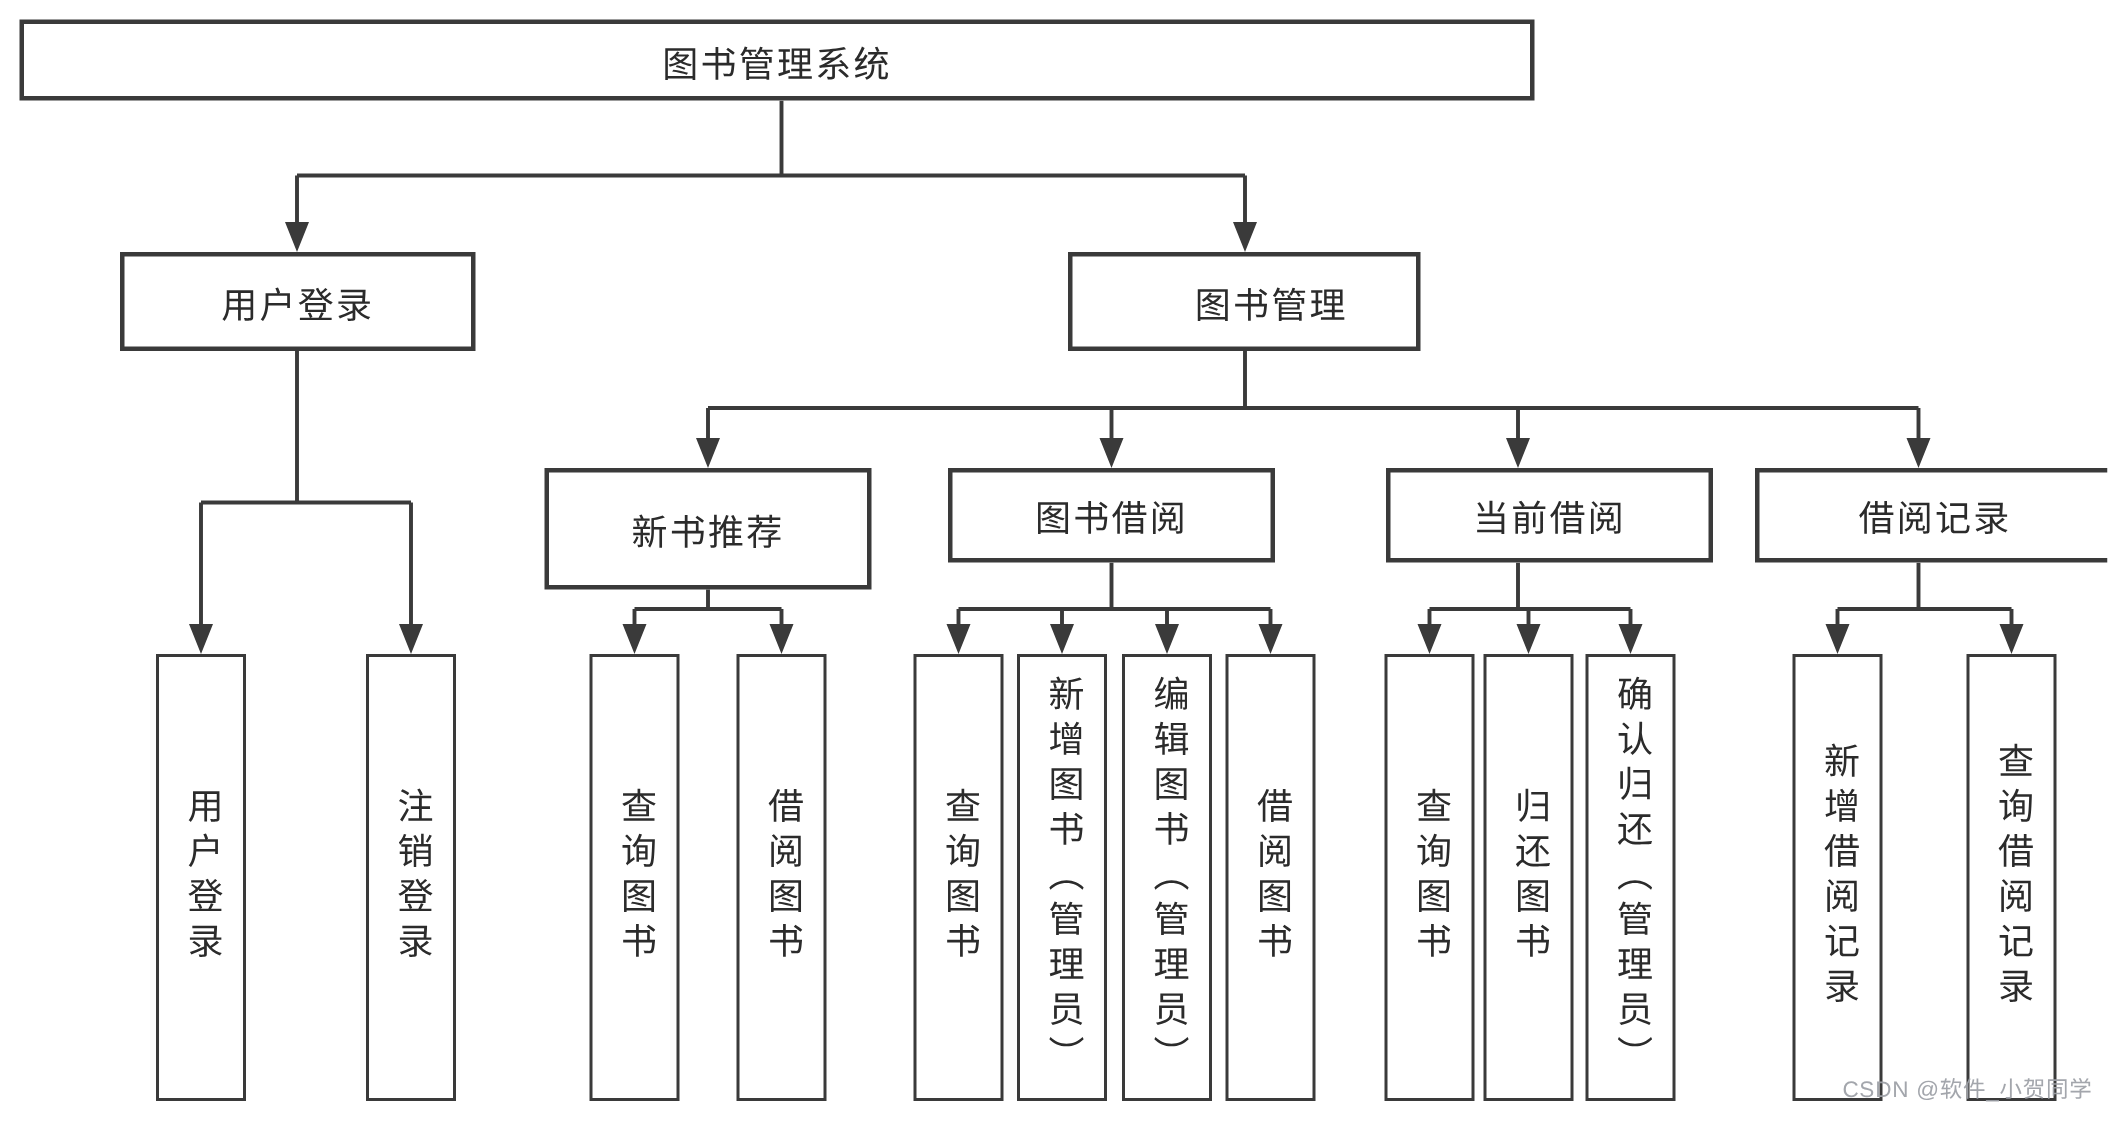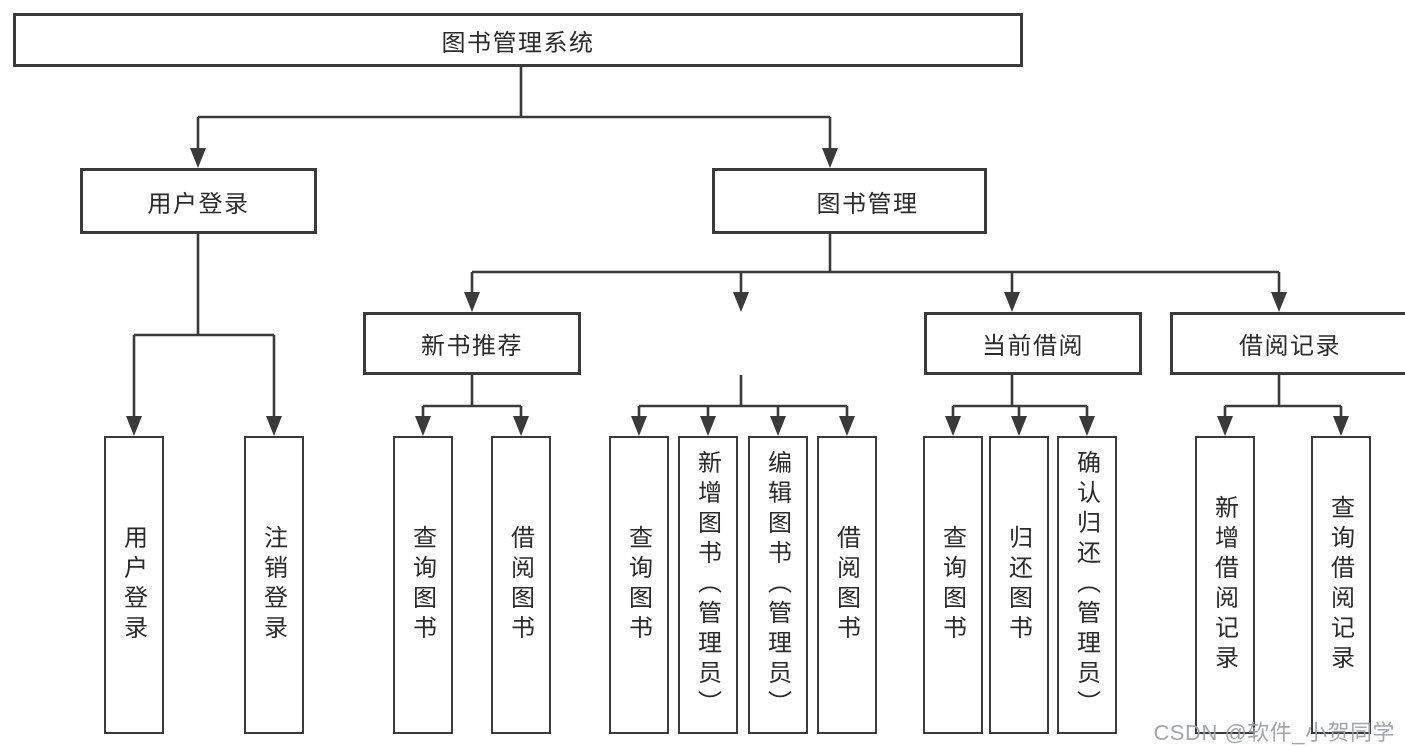--- a/index.html
+++ b/index.html
@@ -11,21 +11,21 @@
   .node {
     position:absolute; box-sizing:border-box; background:#ffffff;
     border:3px solid #3a3a3a; display:flex; align-items:center; justify-content:center;
     color:#2b2b2b; font-size:24px; letter-spacing:1.5px; white-space:nowrap; z-index:2;
   }
   .node.leaf { border-width:2px; }
   .v { writing-mode:vertical-rl; text-orientation:mixed; letter-spacing:6px; }
   .label { display:block;font-family:Liberation Serif, serif; }
   .watermark {
     position:absolute; right:10px; top:714px; z-index:5;
-    font-size:22px; letter-spacing:0.5px; color:rgba(158,161,168,0.95); white-space:nowrap;
+    font-size:15px; letter-spacing:0.5px; color:rgba(158,161,168,0.95); white-space:nowrap;
   }
   svg .ln { stroke:#3a3a3a; stroke-width:2.6; fill:none; }
   svg .ar { fill:#3a3a3a; stroke:none; }
 </style>
 </head>
 <body>
 
 <div class="canvas">
 
   <svg class="layer" width="1405" height="747" viewBox="0 0 1405 747">
@@ -52,26 +52,29 @@
     <path class="ar" d="M1217 416 H1233 L1225 436 Z M1333 416 H1349 L1341 436 Z"></path>
   </svg>
 
   <div class="node" style="left:13px; top:13px; width:1010px; height:54px;">
     <span class="label">图书管理系统</span>
   </div>
 
   <div class="node" style="left:80px; top:168px; width:237px; height:66px;">
     <span class="label">用户登录</span>
   </div>
-  <div class="node" style="left:712px; top:168px; width:275px; height:66px;padding-left:36px;">
+  <div class="node" style="left:712px; top:168px; width:235px; height:66px;padding-left:36px;">
     <span class="label">图书管理</span>
   </div>
 
-  <div class="node" style="left:363px; top:312px; width:218px; height:63px;">
+  <div class="node" style="left:363px; top:312px; width:218px; height:81px;">
     <span class="label">新书推荐</span>
+  </div>
+  <div class="node" style="left:632px; top:312px; width:218px; height:63px;">
+    <span class="label">图书借阅</span>
   </div>
   <div class="node" style="left:924px; top:312px; width:218px; height:63px;">
     <span class="label">当前借阅</span>
   </div>
   <div class="node" style="left:1170px; top:312px; width:240px; height:63px;">
     <span class="label">借阅记录</span>
   </div>
 
   <div class="node leaf v" style="left:104px; top:436px; width:60px; height:298px;">
     <span class="label">用户登录</span>

